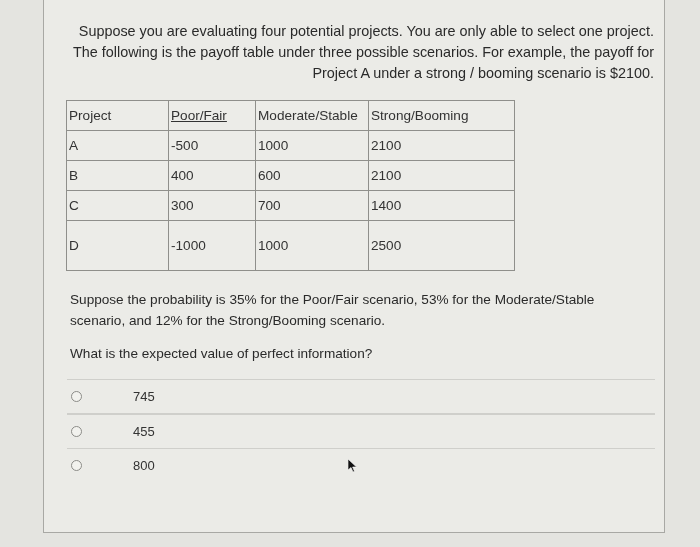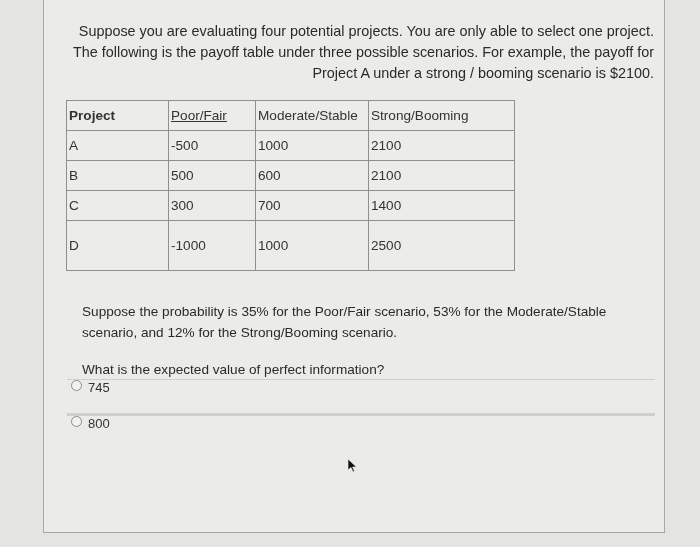--- a/index.html
+++ b/index.html
@@ -30,35 +30,35 @@
     background: #ecece8;
   }
   table.payoff td {
     border: 1px solid #8f8f8b;
     padding: 0 2px;
     vertical-align: middle;
     height: 29px;
   }
   table.payoff tr.row-d td { height: 49px; }
   table.payoff tr.header td { height: 29px; }
-  .c0 { width: 97px; font-weight: bold; }
+  .c0 { width: 97px; }
   .c1 { width: 82px; text-decoration: underline; }
   .c2 { width: 108px; margin-left: 32px; }
   .c3 { width: 141px; }
   .q2 {
     position: absolute; left: 22px; top: 286px; width: 590px;
     font-size: 13.6px; line-height: 21px; color: #2a2a2a;
   }
-  .q2 p { margin: 16px; }
+  .q2 p { margin: 4px; }
   .q2 p.ask { margin-top: 12px; }
   .options { position: absolute; left: 23px; top: 380px; width: 590px; }
   .divider { height: 1px; background: #cfcfcb; width: 588px; }
   .option {
-    height: 33px; display: flex; 
-    font-size: 13px; color: #333;
+    height: 33px; display: flex; align-items: center;
+    font-size: 13px; color: #333; gap: 45px;
   }
   .radio {
     width: 11px; height: 11px; border: 1px solid #8c8c88; border-radius: 50%;
     background: #f2f2ee; margin-left: 4px; margin-right: 6px; box-sizing: border-box;
   }
   .cursor {
     position: absolute; left: 348px; top: 459px; width: 10px; height: 14px;
   }
 </style>
 </head>
@@ -78,21 +78,21 @@
       <td class="c3">Strong/Booming</td>
     </tr>
     <tr>
       <td>A</td>
       <td>-500</td>
       <td>1000</td>
       <td>2100</td>
     </tr>
     <tr>
       <td>B</td>
-      <td>500</td>
+      <td>400</td>
       <td>600</td>
       <td>2100</td>
     </tr>
     <tr>
       <td>C</td>
       <td>300</td>
       <td>700</td>
       <td>1400</td>
     </tr>
     <tr class="row-d">
@@ -110,20 +110,24 @@
   </div>
 
   <div class="options">
     <div class="divider"></div>
     <label class="option">
       <span class="radio"></span>
       <span>745</span>
     </label>
     <div class="divider"></div>
     <div class="divider"></div>
+    <label class="option">
+      <span class="radio"></span>
+      <span>455</span>
+    </label>
     <div class="divider"></div>
     <label class="option">
       <span class="radio"></span>
       <span>800</span>
     </label>
   </div>
 </div>
 
 <svg class="cursor" viewBox="0 0 10 14">
   <path d="M0 0 L0 11 L3 8.5 L5 13 L6.5 12.3 L4.6 8 L8.5 8 Z" fill="#111" stroke="#fff" stroke-width="0.6"></path>

